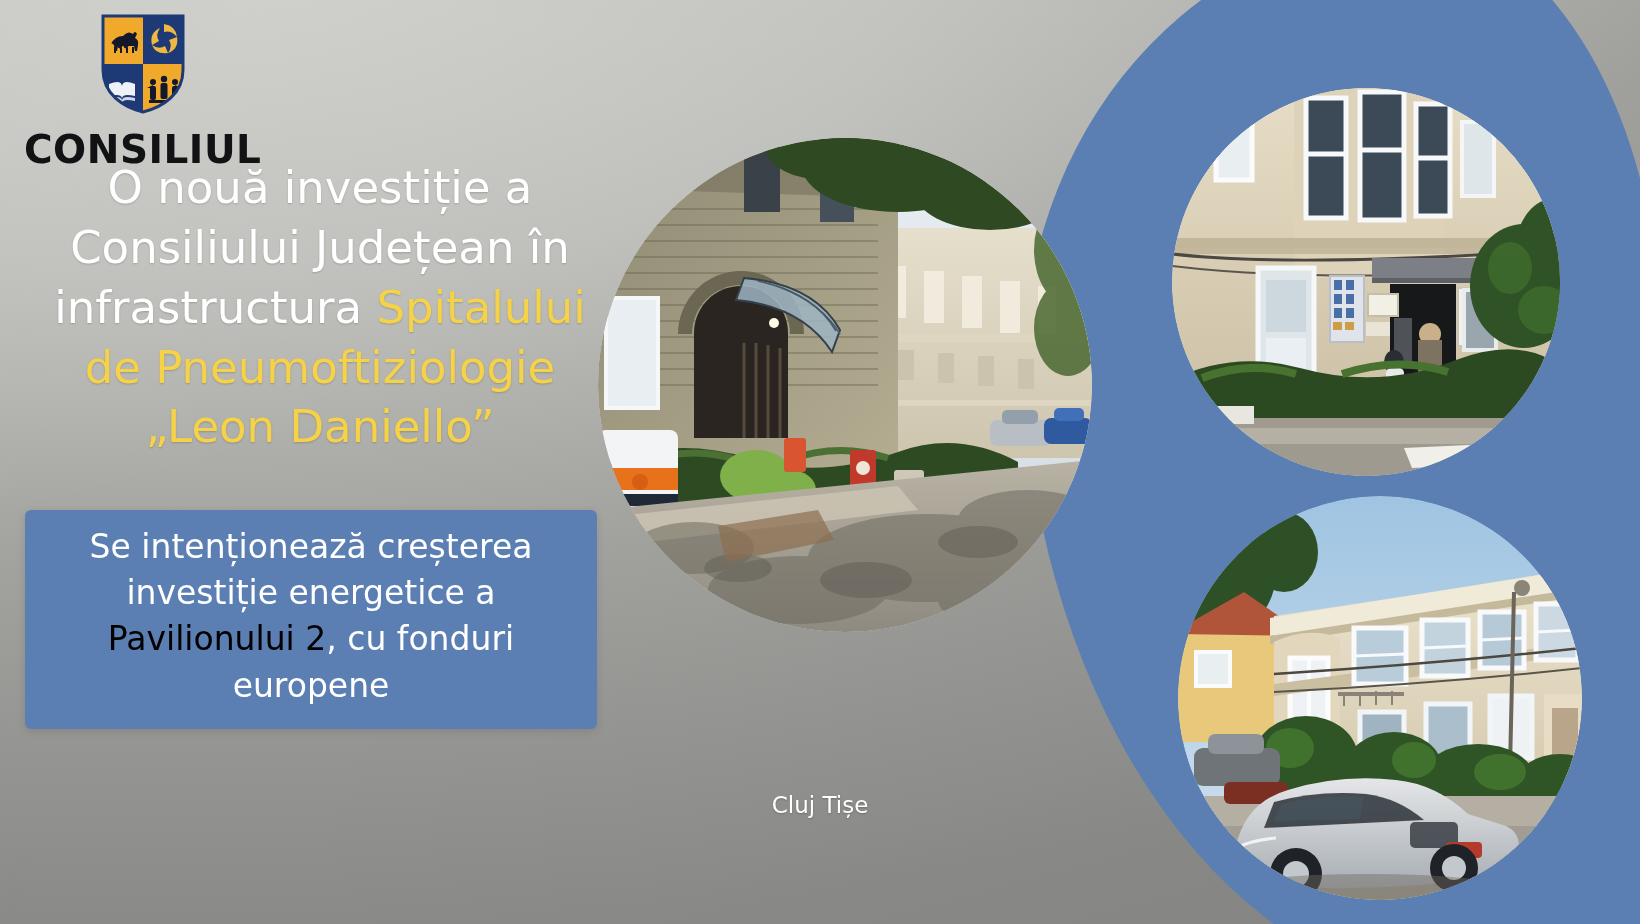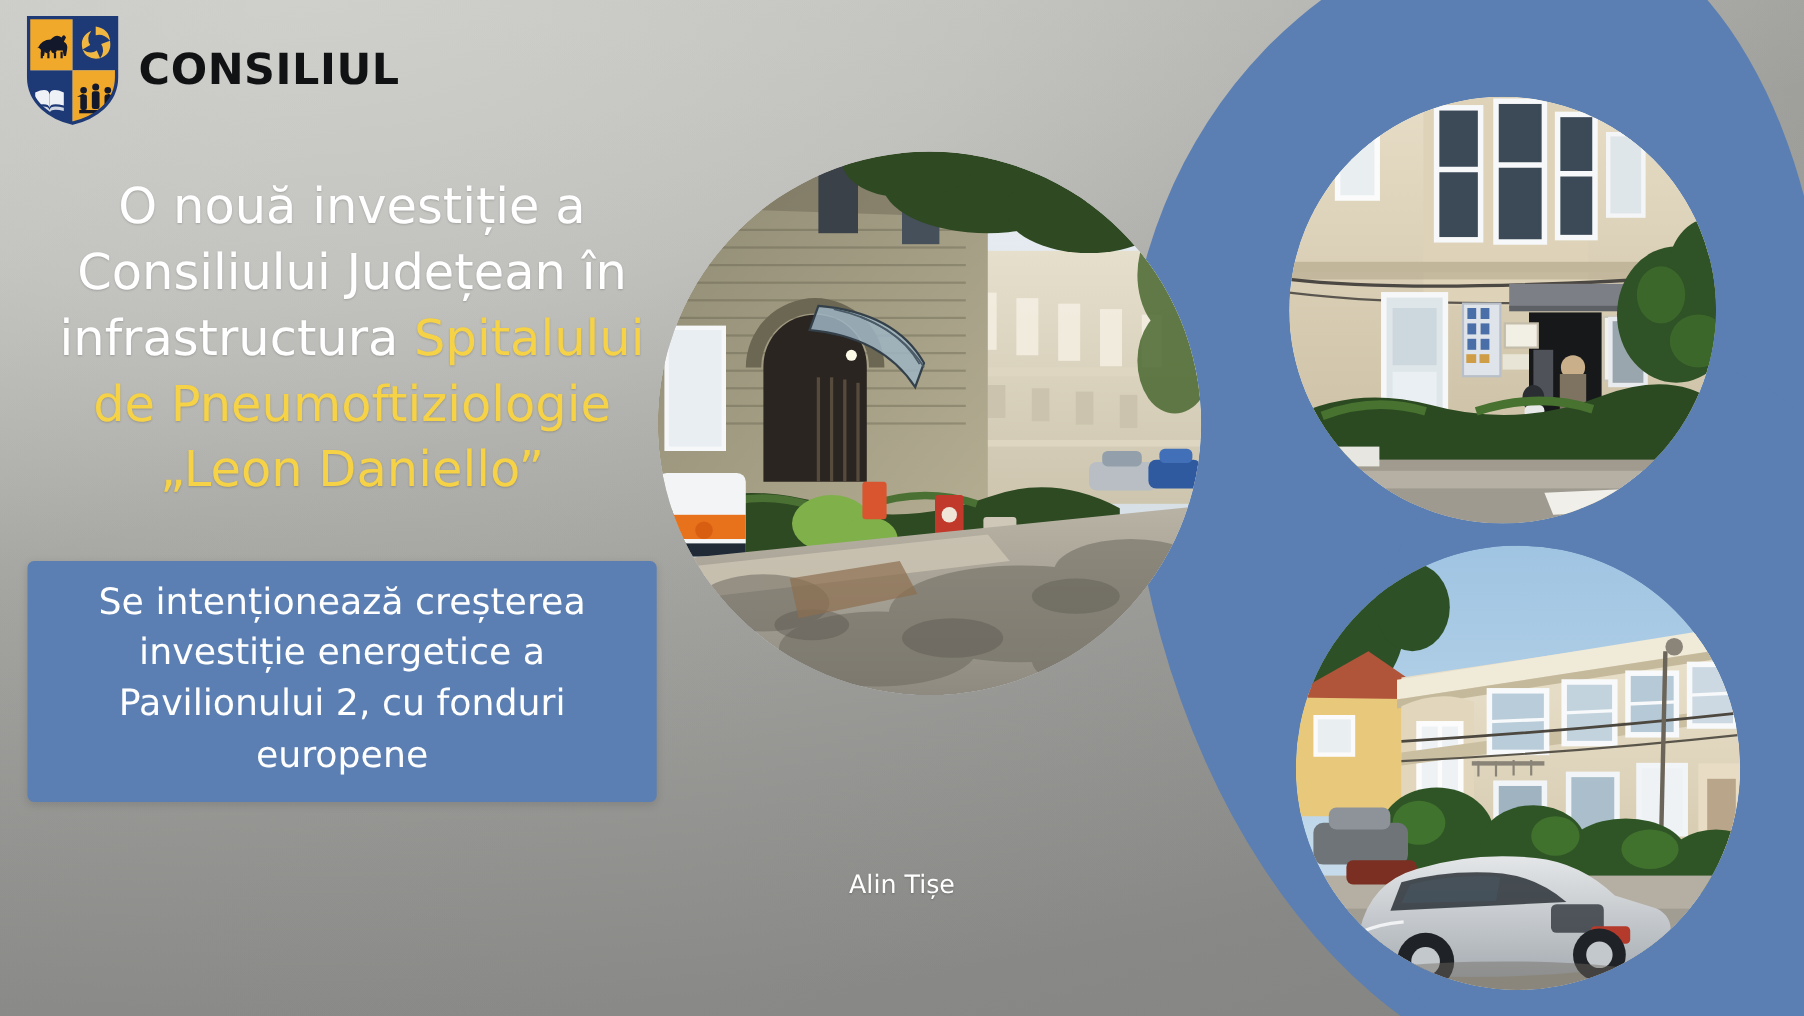--- a/index.html
+++ b/index.html
@@ -55,21 +55,21 @@
   }
   .photo svg{display:block;width:100%;height:100%;}
 
   .photo-main{ left:598px; top:138px; width:494px; height:494px; }
   .photo-top-right{ left:1172px; top:88px; width:388px; height:388px; }
   .photo-bottom-right{ left:1178px; top:496px; width:404px; height:404px; }
 
   
   .logo{
     position:absolute; left:24px; top:14px; z-index:6;
-    display:flex; align-items:center; gap:18px;
+    display:flex; align-items:center; gap:18px;flex-direction:column;
   }
   .shield{ width:84px; height:100px; display:block; }
   .logo-words{
     font-family:"DejaVu Sans","Liberation Sans",sans-serif;
     font-weight:bold;
     font-size:39px;
     line-height:.93;
     letter-spacing:.5px;
     color:#111214;
   }
@@ -108,21 +108,21 @@
     box-sizing:border-box;
     background:#5b7fb2;
     border-radius:6px;
     z-index:6;
     text-align:center;
     color:#ffffff;
     font-size:33px;
     line-height:1.40;
     box-shadow: 0 2px 8px rgba(0,0,0,.12);
   }
-  .sub-accent{ color:#ffffff; }
+  .sub-accent{ color:#000000; }
 
   
   .footer{
     position:absolute;
     left:0; right:0; top:790px;
     z-index:6;
     text-align:center;
     color:#ffffff;
     font-size:23px;
     line-height:1.38;
@@ -548,16 +548,16 @@
 
   <div class="headline">
     <span>O nouă investiție a Consiliului Județean în infrastructura </span><span class="hl-accent">Spitalului de Pneumoftiziologie „Leon Daniello”</span>
   </div>
 
   <div class="subcard">
     <span>Se intenționează creșterea investiție energetice a </span><span class="sub-accent">Pavilionului 2</span><span>, cu fonduri europene</span>
   </div>
 
   <div class="footer">
-    <span class="name">Alin Tișe</span>
+    <span class="name">Cluj Tișe</span>
   </div>
 
 </div>
 
 </body></html>

